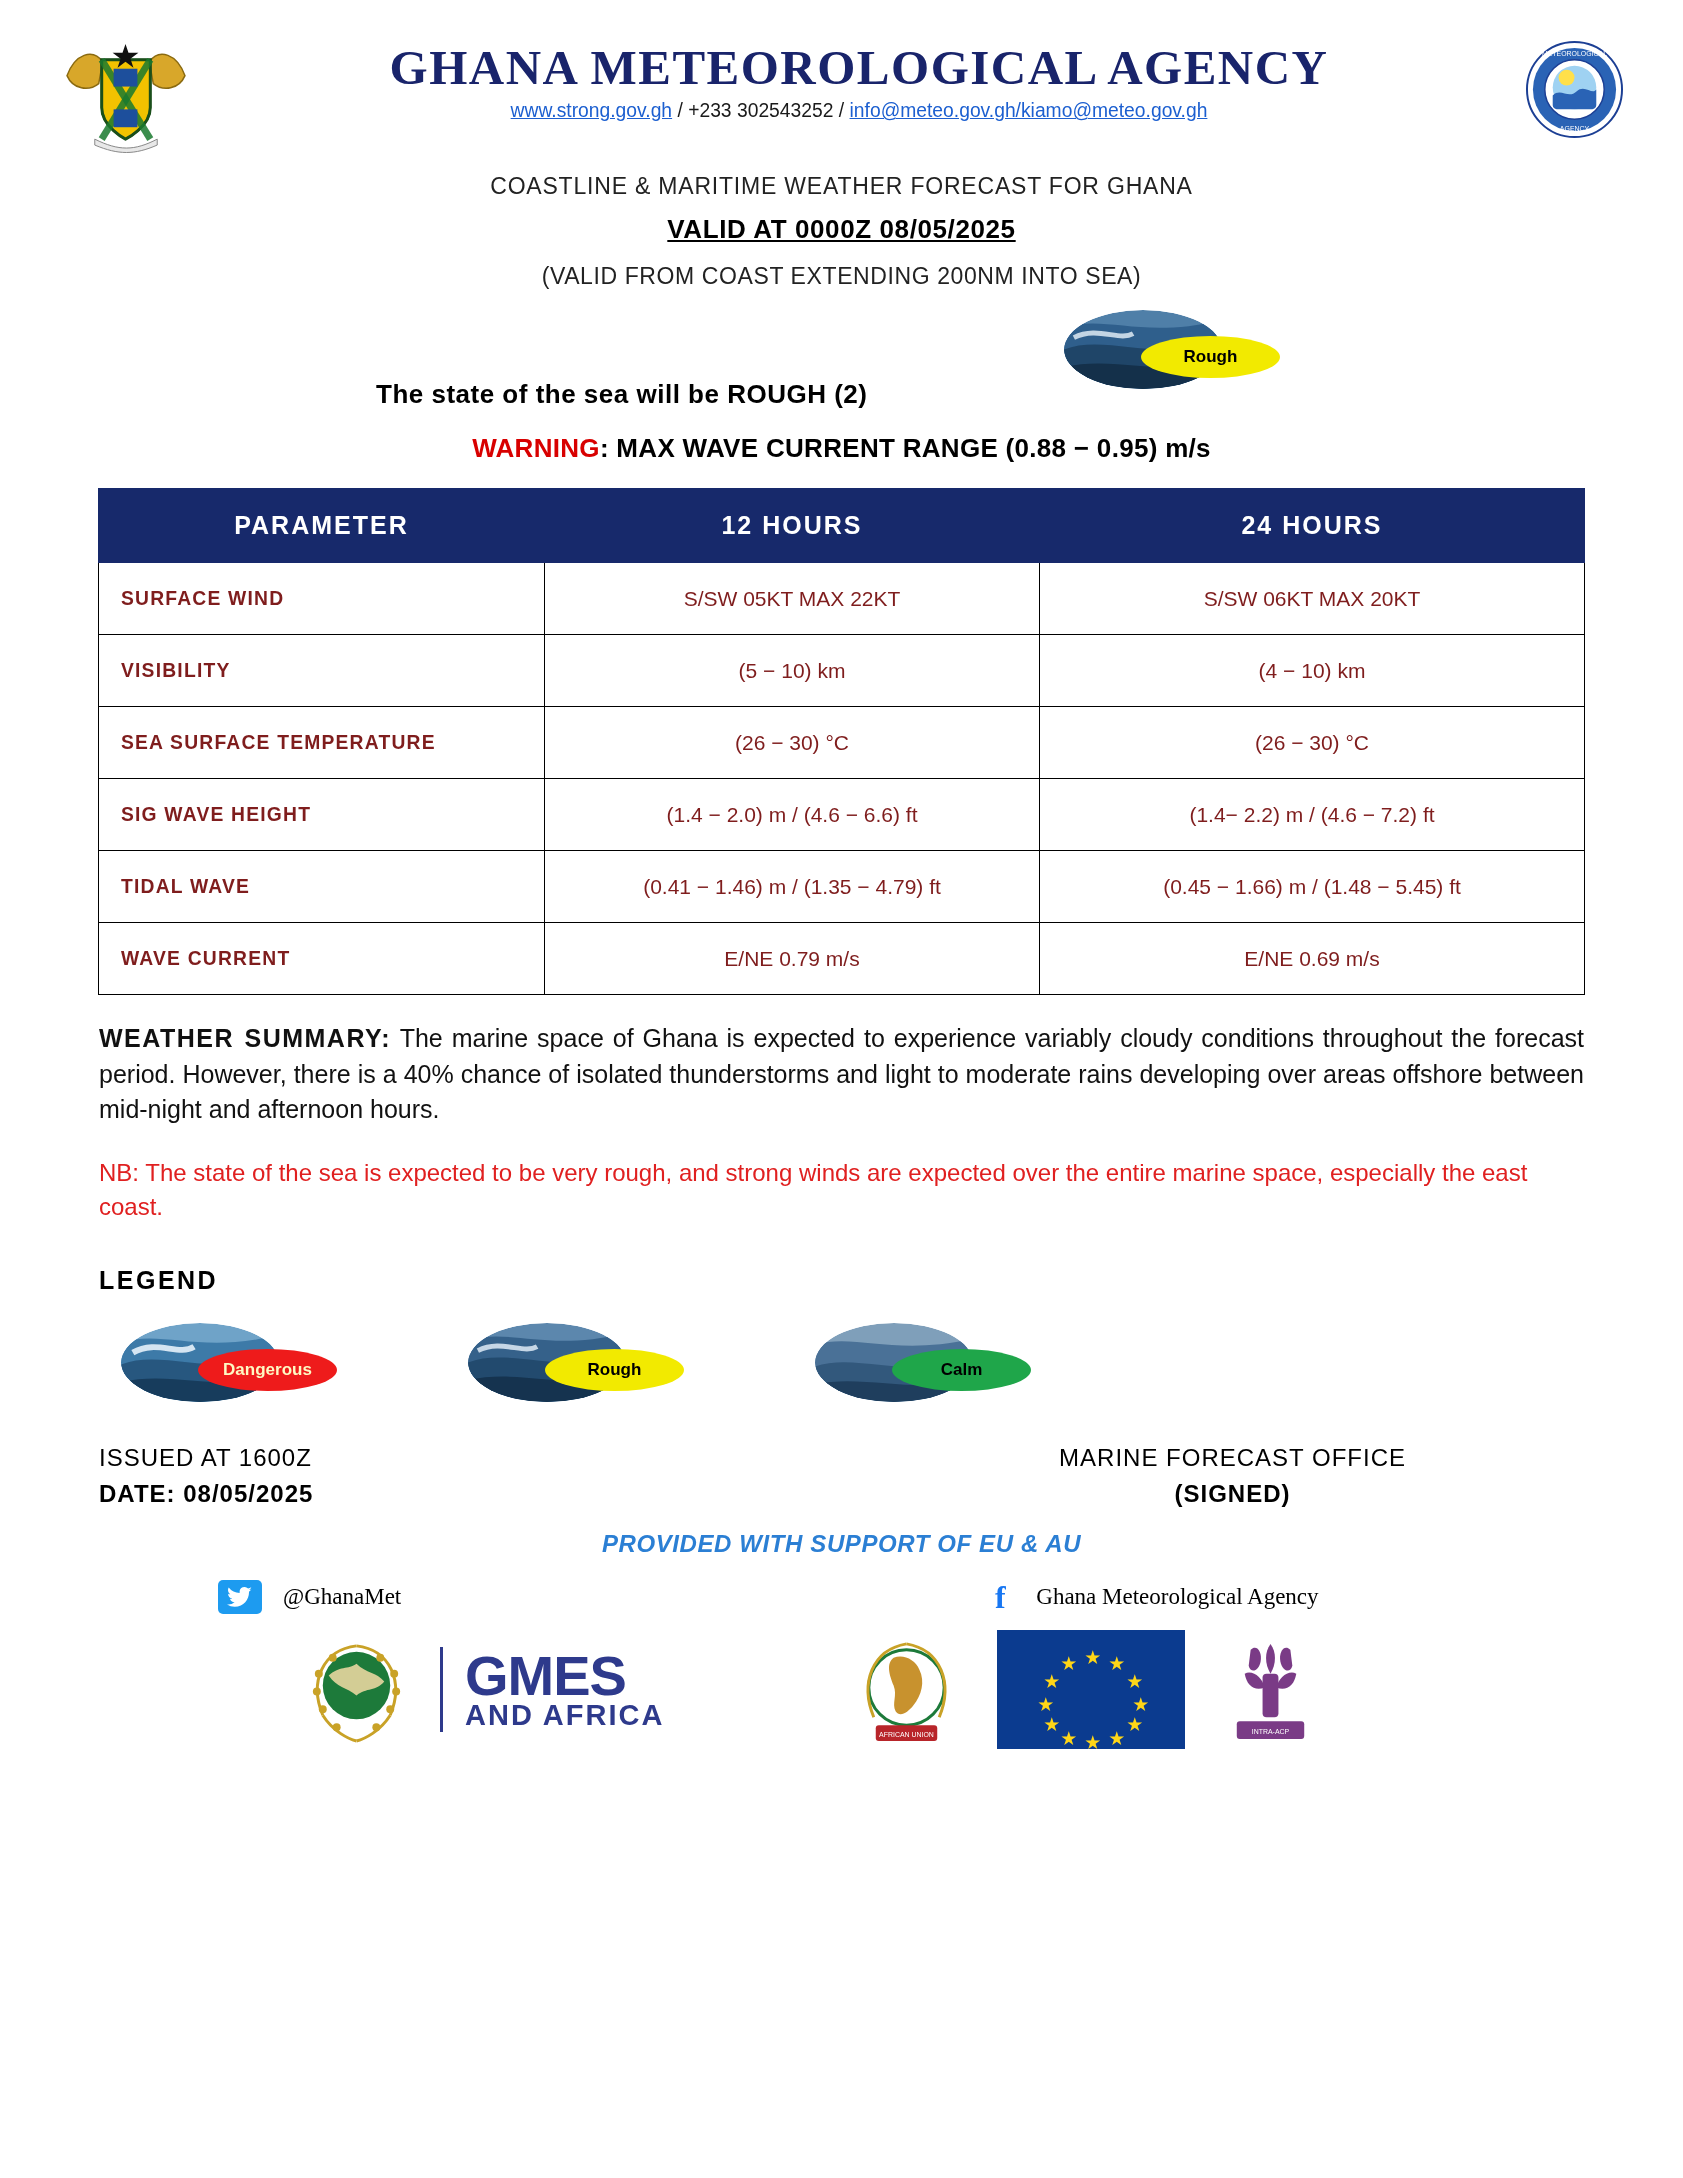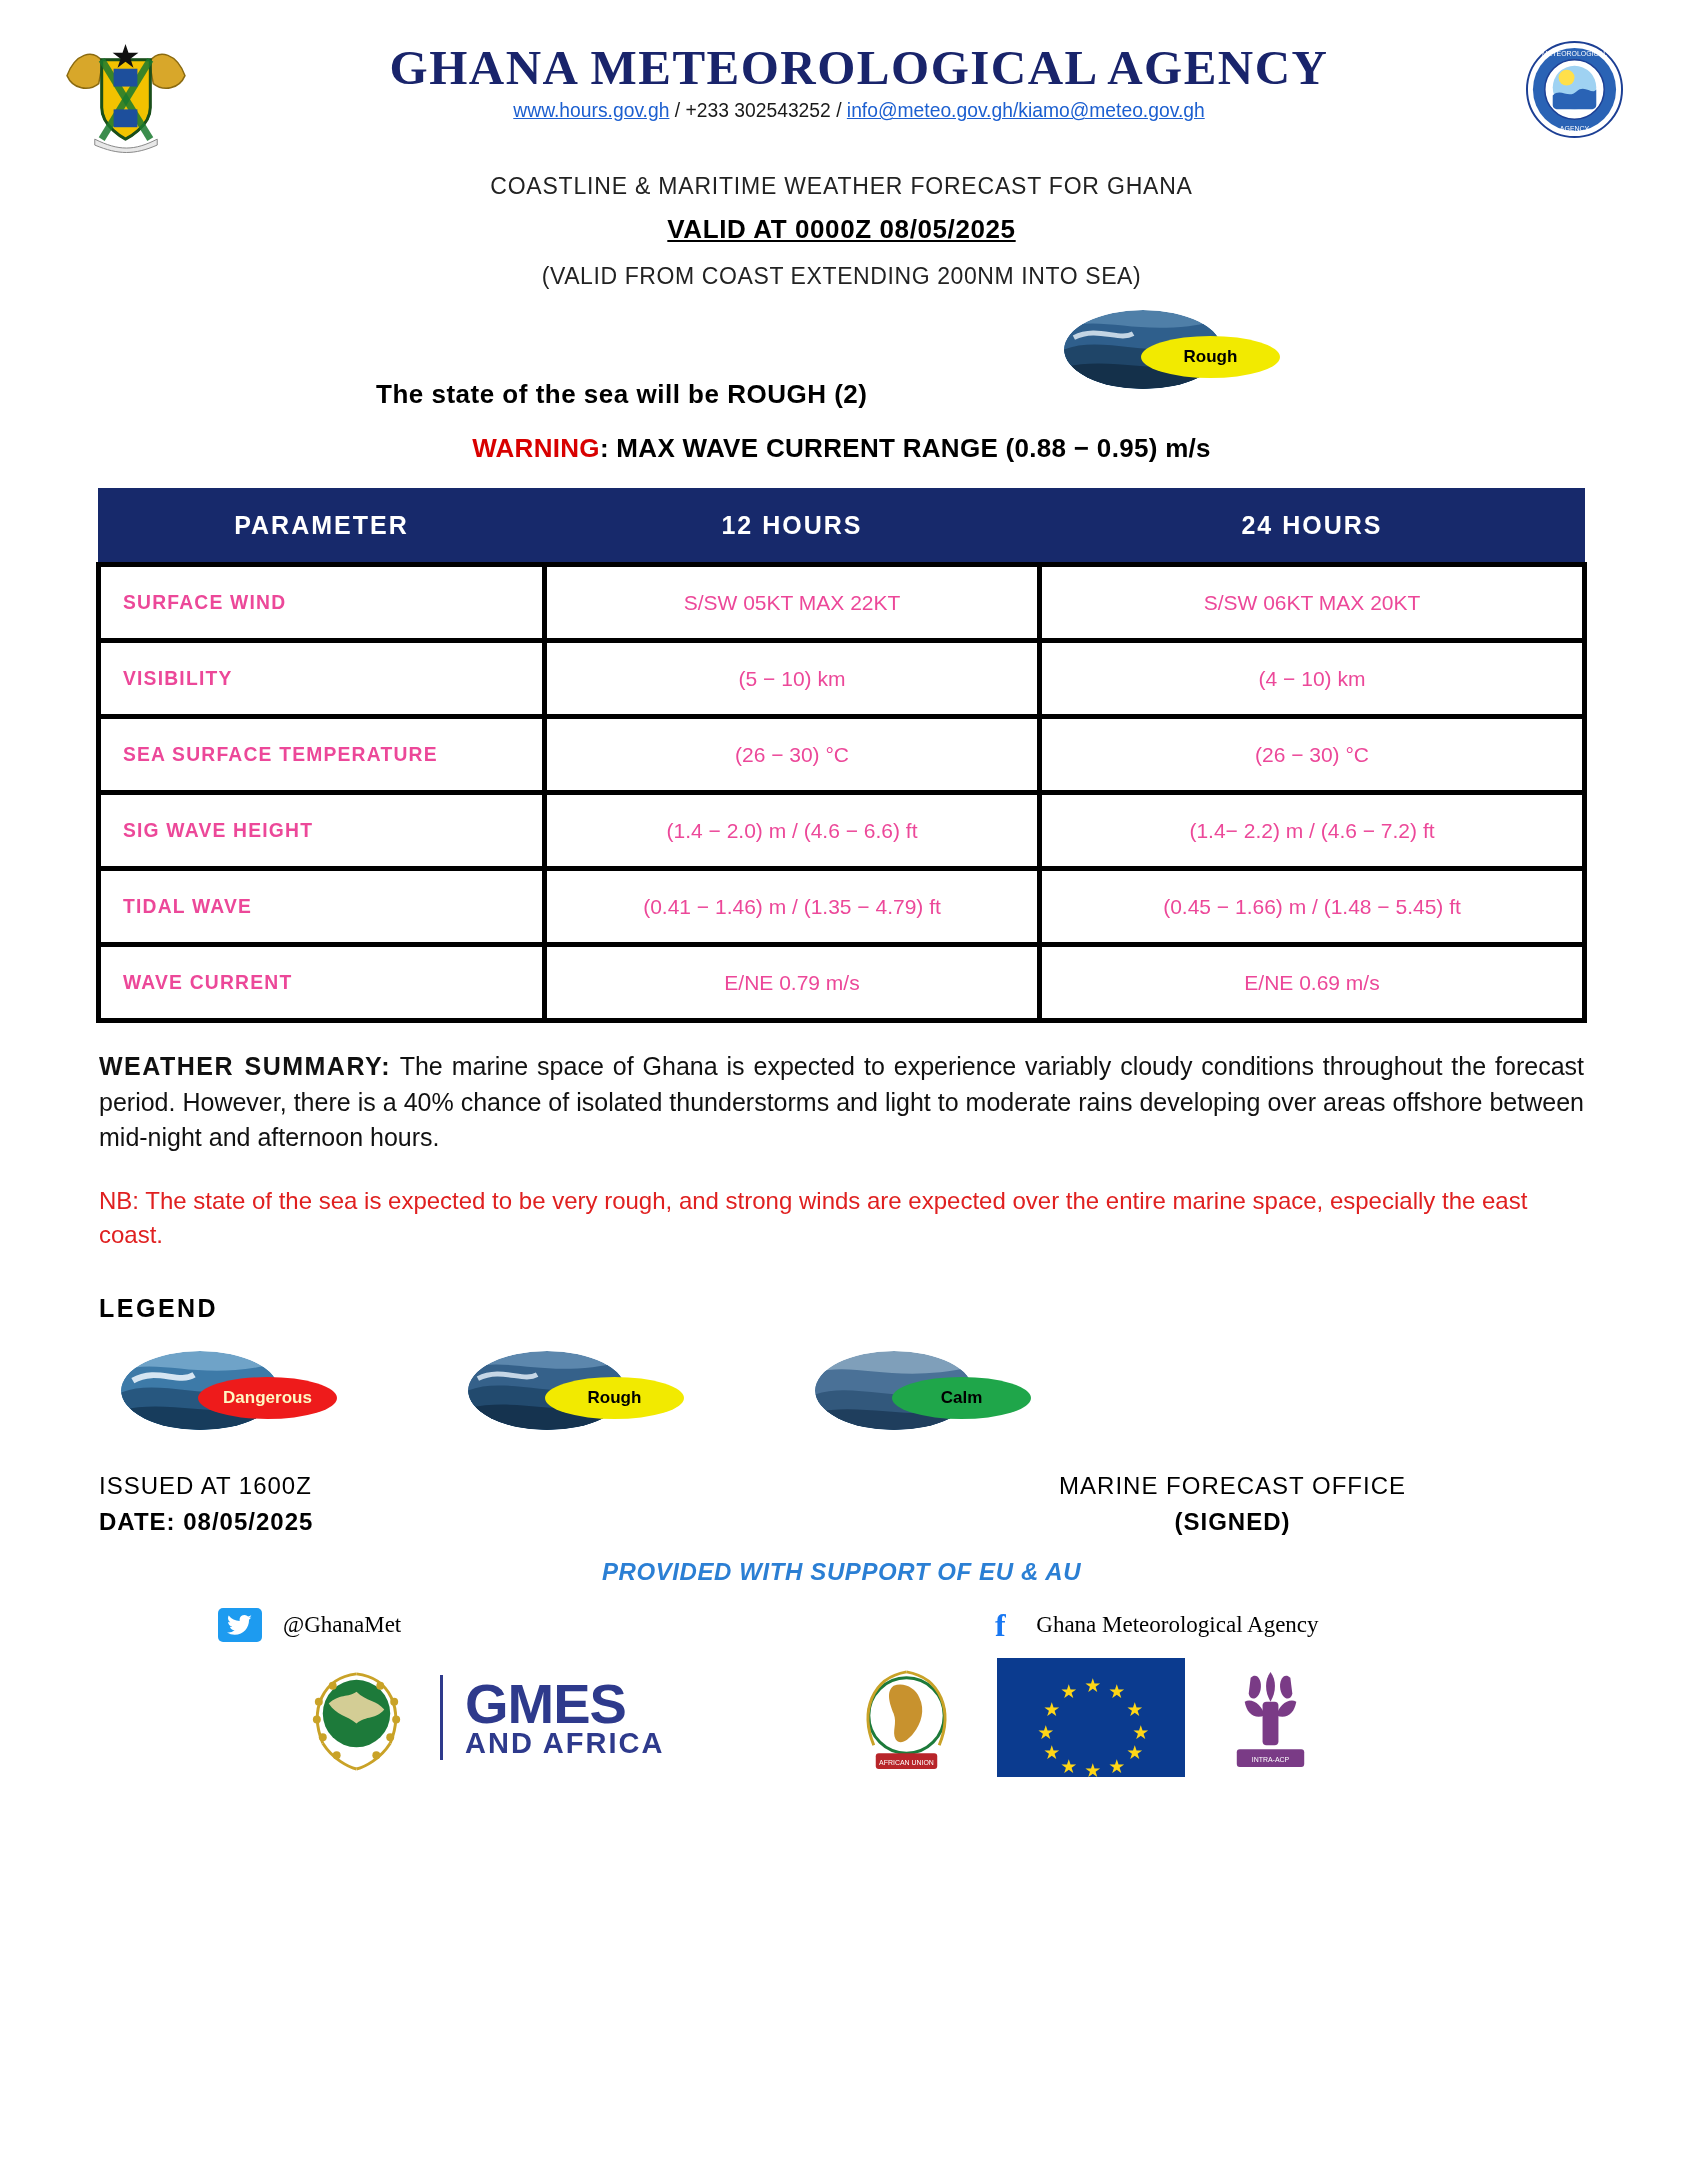--- a/index.html
+++ b/index.html
@@ -156,25 +156,25 @@
     background: #17296b;
     color: #ffffff;
     font-size: 25px;
     font-weight: bold;
     letter-spacing: 2px;
     padding: 22px 0;
     border: 1px solid #17296b;
     margin-left: 41px;
   }
   table.forecast td {
-    border: 5px solid #000000;
+    border: 1px solid #000000;
     font-size: 21px;
     height: 69px;
     text-align: center;
-    color: #ec4899;
+    color: #7f1d1d;
   }
   table.forecast td.param {
     text-align: left;
     padding-left: 22px;
     font-weight: bold;
     font-size: 19.3px;
     letter-spacing: 1.2px;
   }
   .col-param { width: 446px; }
   .col-12 { width: 495px; }
@@ -340,21 +340,21 @@
         <rect x="55" y="74" width="24" height="18" fill="#1d4f9c"></rect>
         <polygon points="67,8 70,17 80,17 72,23 75,32 67,26 59,32 62,23 54,17 64,17" fill="#111"></polygon>
 
         <path d="M36 104 C60 116, 76 116, 99 104 L99 110 C76 120, 60 120, 36 110 Z" fill="#e8e8e8" stroke="#888" stroke-width="1"></path>
       </svg>
     </div>
 
     <div class="header-mid">
       <div class="agency-title">GHANA METEOROLOGICAL AGENCY</div>
       <div class="contact-line">
-        <a href="#">www.hours.gov.gh</a><span> / +233 302543252 / </span><a href="#">info@meteo.gov.gh/kiamo@meteo.gov.gh</a>
+        <a href="#">www.strong.gov.gh</a><span> / +233 302543252 / </span><a href="#">info@meteo.gov.gh/kiamo@meteo.gov.gh</a>
       </div>
     </div>
 
     <div class="gmet-logo">
       <svg width="99" height="99" viewBox="0 0 100 100">
         <circle cx="50" cy="50" r="48" fill="#ffffff" stroke="#1c3f94" stroke-width="2"></circle>
         <circle cx="50" cy="50" r="42" fill="#2a63b5"></circle>
         <circle cx="50" cy="50" r="30" fill="#ffffff" stroke="#1c3f94" stroke-width="1.5"></circle>
         <circle cx="50" cy="48" r="22" fill="#9fd2f2"></circle>
         <path d="M28 56 C36 48, 44 60, 52 52 C60 44, 68 56, 72 50 L72 66 C72 68, 70 70, 68 70 L32 70 C30 70, 28 68, 28 66 Z" fill="#2a63b5"></path>

